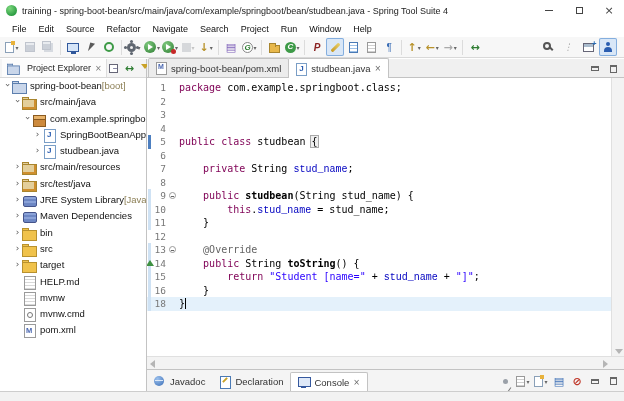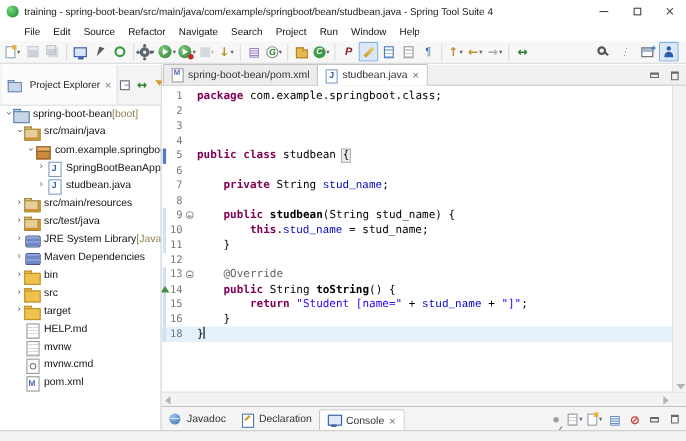--- a/index.html
+++ b/index.html
@@ -14,21 +14,21 @@
   .titlebar { height:21px; display:flex; align-items:center; background:#fff; }
   .app-icon { width:11px; height:11px; border-radius:50%; margin:0 5px 0 6px;
     background:radial-gradient(circle at 35% 30%, #7dd87d, #2e9e44 70%); flex:none; }
   .title-text { font-size:9px; color:#222; white-space:nowrap; overflow:hidden; flex:1; }
   .win-controls { display:flex; height:21px; }
   .win-btn { width:30px; height:21px; display:flex; align-items:center; justify-content:center; color:#444; }
   .gl-min { width:8px; height:1px; background:#444; }
   .gl-max { width:7px; height:7px; border:1px solid #444; }
   .gl-close { font-size:11px; line-height:1; color:#444; font-family:"DejaVu Sans",sans-serif; }
   
-  .menubar { height:16px; display:flex; align-items:center; background:#fff; padding-left:16px; }
+  .menubar { height:16px; display:flex; align-items:center; background:#fff; padding-left:6px; }
   .menu-item { padding:1px 6px; color:#111; }
   
   .toolbar { height:21px; background:#f7f7f7; border-bottom:1px solid #d9d9d9;
     display:flex; align-items:center; padding:0 3px; }
   .toolbar-left { display:flex; align-items:center; flex:1; }
   .toolbar-right { display:flex; align-items:center; gap:2px; padding-right:4px; }
   .tsep { width:1px; height:15px; background:#dcdcdc; margin:0 3px; flex:none; }
   .tbi { height:18px; min-width:18px; padding:0 1px; display:flex; align-items:center;
     justify-content:center; border-radius:2px; position:relative; flex:none; }
   .tbi.disabled { opacity:.35; }
@@ -76,21 +76,21 @@
   .g-dots::before { content:"\22EE"; color:#999; font-size:9px; }
   .g-persp-open { width:11px; height:9px; border:1px solid #667; background:linear-gradient(#aabccd 3px, #fff 3px); }
   .g-persp-open::after { content:"+"; position:absolute; right:-4px; top:-5px; color:#2a6db5; font-size:8px; font-weight:bold; }
   .g-persp-java { width:12px; height:11px; }
   .g-persp-java::before { content:""; position:absolute; left:4px; top:0; width:4px; height:4px; border-radius:50%; background:#2a5db0; }
   .g-persp-java::after { content:""; position:absolute; left:2px; top:5px; width:8px; height:5px; border-radius:4px 4px 0 0; background:#2a5db0; }
   
   .main { position:absolute; top:59px; left:0; right:0; bottom:10px; display:flex; }
   
   .explorer { width:147px; flex:none; background:#fff; border-right:1px solid #c3c3c3; display:flex; flex-direction:column; }
-  .view-header { height:37px; background:#f4f4f4; border-bottom:1px solid #d9d9d9; display:flex; align-items:center; padding:0 2px; }
+  .view-header { height:19px; background:#f4f4f4; border-bottom:1px solid #d9d9d9; display:flex; align-items:center; padding:0 2px; }
   .view-tab { display:flex; align-items:center; gap:3px; padding:0 4px; height:100%;
     background:#fcfcfc; border-right:1px solid #ddd; }
   .view-tab-label { font-size:9px; color:#222; white-space:nowrap; }
   .view-close { font-size:8px; color:#777; margin-left:1px; font-family:"DejaVu Sans",sans-serif; }
   .view-header-icons { display:flex; align-items:center; gap:3px; margin-left:auto; padding-right:2px; }
   .vh-ic { width:13px; height:13px; display:flex; align-items:center; justify-content:center; position:relative; }
   .g-collapse { width:9px; height:9px; border:1px solid #667; background:#fff; }
   .g-collapse::before { content:"\2212"; position:absolute; left:3px; top:-1px; font-size:8px; color:#336; }
   .g-funnel { width:0; height:0; border-left:4px solid transparent; border-right:4px solid transparent; border-top:5px solid #c9a227; margin-top:-3px; }
   .g-funnel::after { content:""; position:absolute; left:6px; top:7px; width:1px; height:4px; background:#c9a227; }
@@ -141,21 +141,21 @@
   .cm { width:5px; flex:none; position:relative; }
   .cm .dbar { position:absolute; left:1px; top:0; bottom:0; width:3px; }
   .dbar.dark { background:#4d7fc0; }
   .dbar.light { background:#cfe2f4; }
   .cm .ovr { position:absolute; left:-1px; top:3px; width:0; height:0; border-left:4px solid transparent; border-right:4px solid transparent; border-bottom:6px solid #3f9142; }
   .cn { width:16px; flex:none; text-align:right; color:#787878; font-size:9.5px; padding-right:2px; }
   .cf { width:11px; flex:none; position:relative; }
   .cf .fold { position:absolute; left:1px; top:3px; width:7px; height:7px; border:1px solid #9a9a9a; border-radius:50%; background:#fff; }
   .cf .fold::before { content:""; position:absolute; left:1px; top:2.5px; width:3px; height:1px; background:#666; }
   .cc { white-space:pre; flex:1; }
-  .tk-k { color:#7f0055; font-weight:bold; }
+  .tk-k { color:#7f0055; font-weight:normal; }
   .tk-p { color:#000; }
   .tk-m { color:#000; font-weight:bold; }
   .tk-f { color:#0000c0;font-family:Liberation Mono, monospace; }
   .tk-s { color:#2a00ff; }
   .tk-a { color:#646464; }
   .tk-x { color:#000; outline:1px solid #a9a9a9; background:#efefef; }
   .caret { display:inline-block; width:1px; height:11px; background:#000; vertical-align:-2px; }
   
   .vscroll { position:absolute; right:0; top:0; bottom:13px; width:13px; background:#f3f3f3; border-left:1px solid #e0e0e0; }
   .vscroll .arr-down { position:absolute; bottom:2px; left:3px; width:0; height:0; border-left:4px solid transparent; border-right:4px solid transparent; border-top:5px solid #b5b5b5; }

